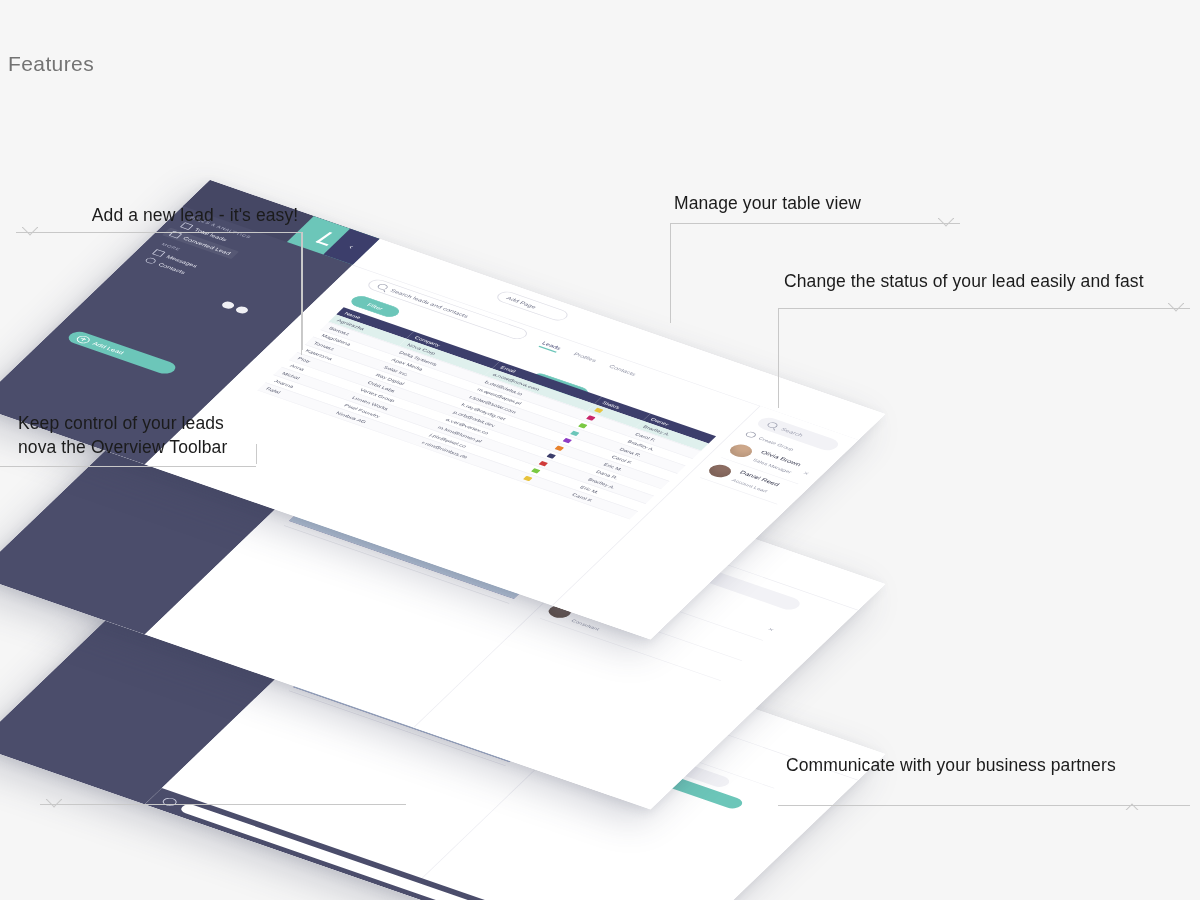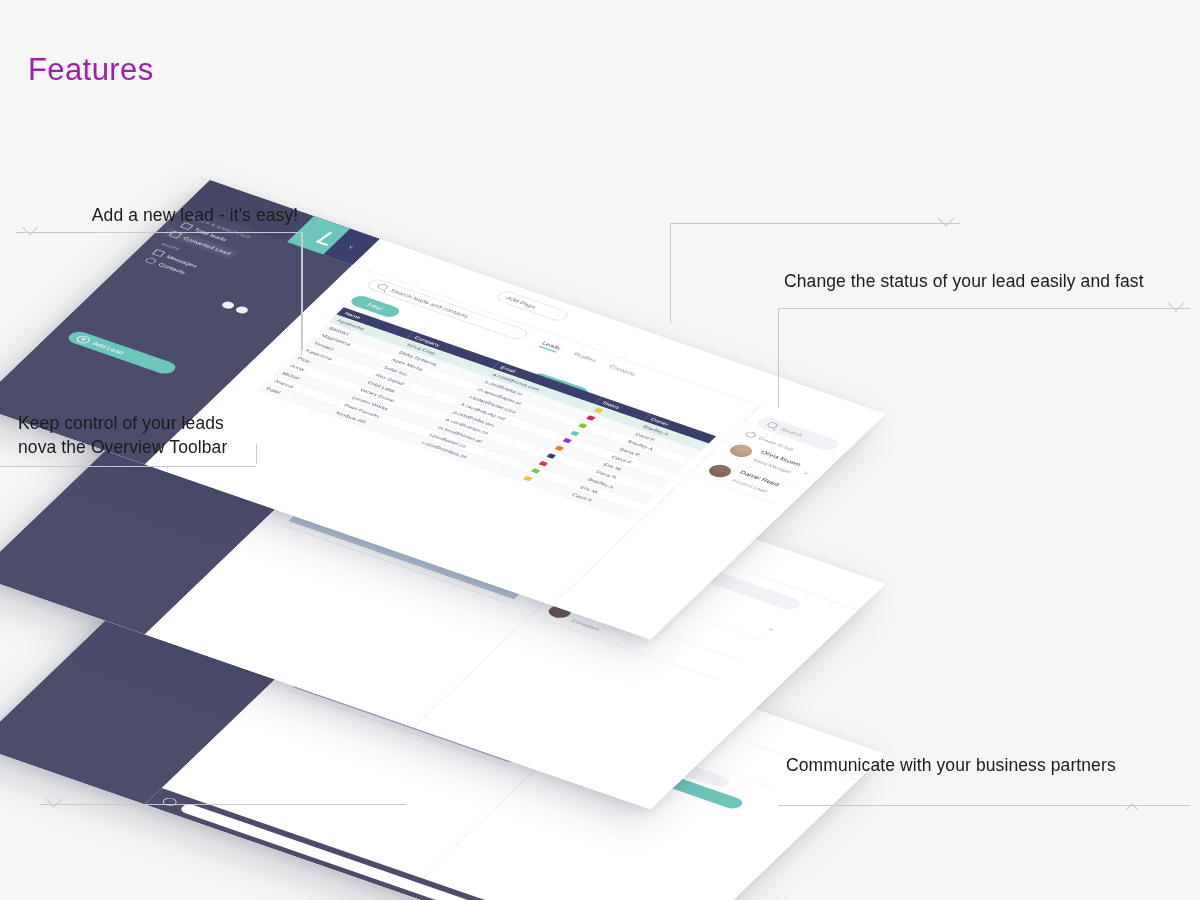--- a/index.html
+++ b/index.html
@@ -5,22 +5,22 @@
   html,body{margin:0;padding:0;}
   body{
     width:1200px;height:900px;background:#f6f6f6;
     font-family:"Liberation Sans",sans-serif;
     color:#1d1d1f;overflow:hidden;position:relative;
   }
   #stage{position:absolute;inset:0;}
 
   
   .page-title{
-    position:absolute;left:28px;top:52px;
-    font-size:31px;font-weight:400;letter-spacing:.4px;color:#a21caf;
+    position:absolute;left:8px;top:52px;
+    font-size:21px;font-weight:400;letter-spacing:.4px;color:#737373;
   }
 
   
   .callout{position:absolute;}
   .callout .ctext{
     font-size:17.5px;color:#1b1b1b;line-height:1.35;white-space:pre-line;
     letter-spacing:.1px;
   }
   .bracket{position:relative;height:1px;background:#c8c8c8;}
   .bracket.side-left::after,.bracket.side-right::after{
@@ -452,20 +452,23 @@
   </div>
 
   <div class="callout" style="left:80px;top:204px;width:230px;">
     <div class="ctext" style="text-align:center">Add a new lead - it's easy!</div>
   </div>
   <div class="bracket side-right" style="left:16px;top:232px;width:286px;--drop:123px;">
     <span class="notch" style="left:6px"></span>
   </div>
   <div class="leader" style="left:302px;top:232px;height:118px;"></div>
 
+  <div class="callout" style="left:674px;top:192px;width:300px;">
+    <div class="ctext">Manage your table view</div>
+  </div>
   <div class="bracket side-left" style="left:670px;top:222px;width:290px;--drop:100px;">
     <span class="notch" style="right:6px"></span>
   </div>
 
   <div class="callout" style="left:784px;top:270px;width:400px;">
     <div class="ctext">Change the status of your lead easily and fast</div>
   </div>
   <div class="bracket side-left" style="left:778px;top:306px;width:412px;--drop:100px;">
     <span class="notch" style="right:6px"></span>
   </div>

